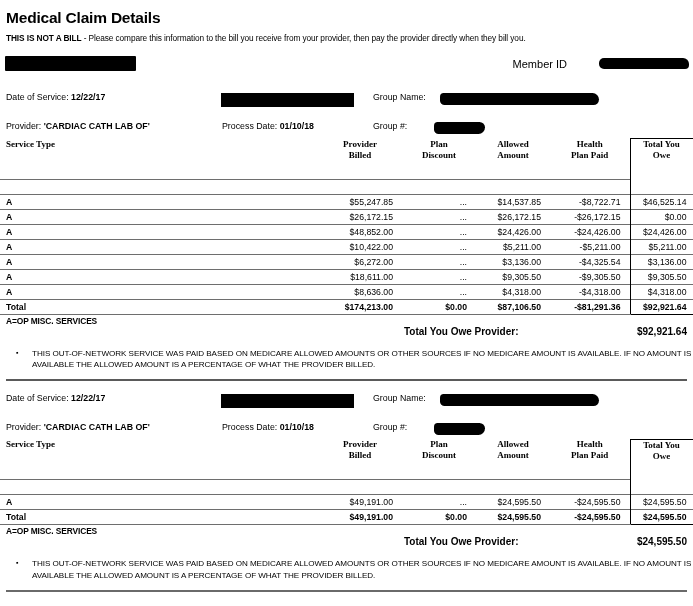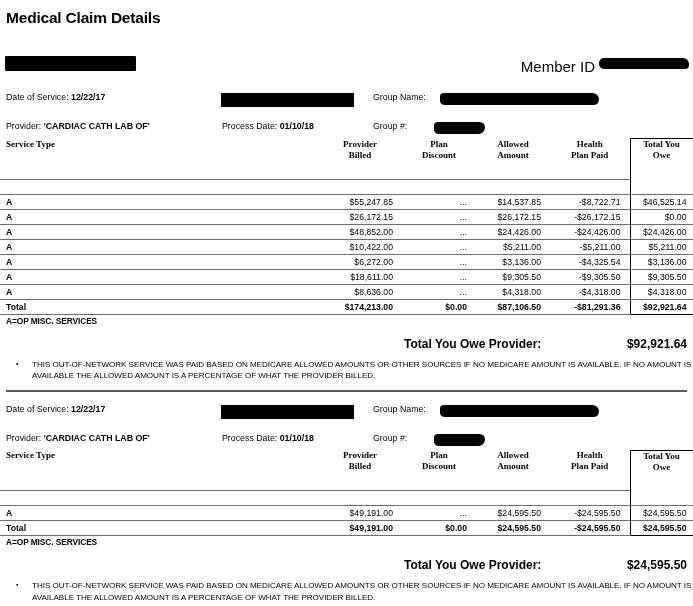--- a/index.html
+++ b/index.html
@@ -49,23 +49,23 @@
   .redact-name-top {
     position: absolute;
     left: 5px;
     top: 56px;
     width: 131px;
     height: 15px;
     border-radius: 1px;
   }
   .member-id-label {
     position: absolute;
-    right: 112px;
+    right: 140px;
     top: 58px;
-    font-size: 15px;
+    font-size: 11px;
     white-space: nowrap;
   }
   .redact-memberid {
     position: absolute;
     left: 599px;
     top: 58px;
     width: 90px;
     height: 11px;
     border-radius: 5px 6px 4px 5px;
   }
@@ -174,22 +174,21 @@
     font-size: 8.4px;
     font-weight: bold;
     padding-left: 6px;
     margin-top: 1px;
     letter-spacing: -0.1px;
   }
 
   .owe-provider-line {
     position: relative;
     height: 22px;
-    margin-top: 11px;
-    font-size: 12px;
+    font-size: 10px;
     font-weight: bold;
   }
   .owe-provider-label {
     position: absolute;
     left: 404px;
     top: 0;
     white-space: nowrap;
   }
   .owe-provider-amount {
     position: absolute;
@@ -230,20 +229,21 @@
     margin: 9px 6px 0 6px;
   }
 </style>
 </head>
 <body>
 
 <div class="page">
 
   <div class="doc-title">Medical Claim Details</div>
 
+  <div class="not-a-bill"><b>THIS IS NOT A BILL</b><span> - Please compare this information to the bill you receive from your provider, then pay the provider directly when they bill you.</span></div>
 
   <div class="redact redact-name-top"></div>
   <div class="member-id-label">Member ID</div>
   <div class="redact redact-memberid"></div>
 
   <div id="claims-container" style="position:absolute; left:0; top:80px; width:693px;">
   <div class="claim-block">
     <div class="meta-row">
       <div class="meta-label meta-dos"><span class="dos-label">Date of Service:</span> <b class="dos-value">12/22/17</b></div>
       <div class="redact redact-claimno"></div>

